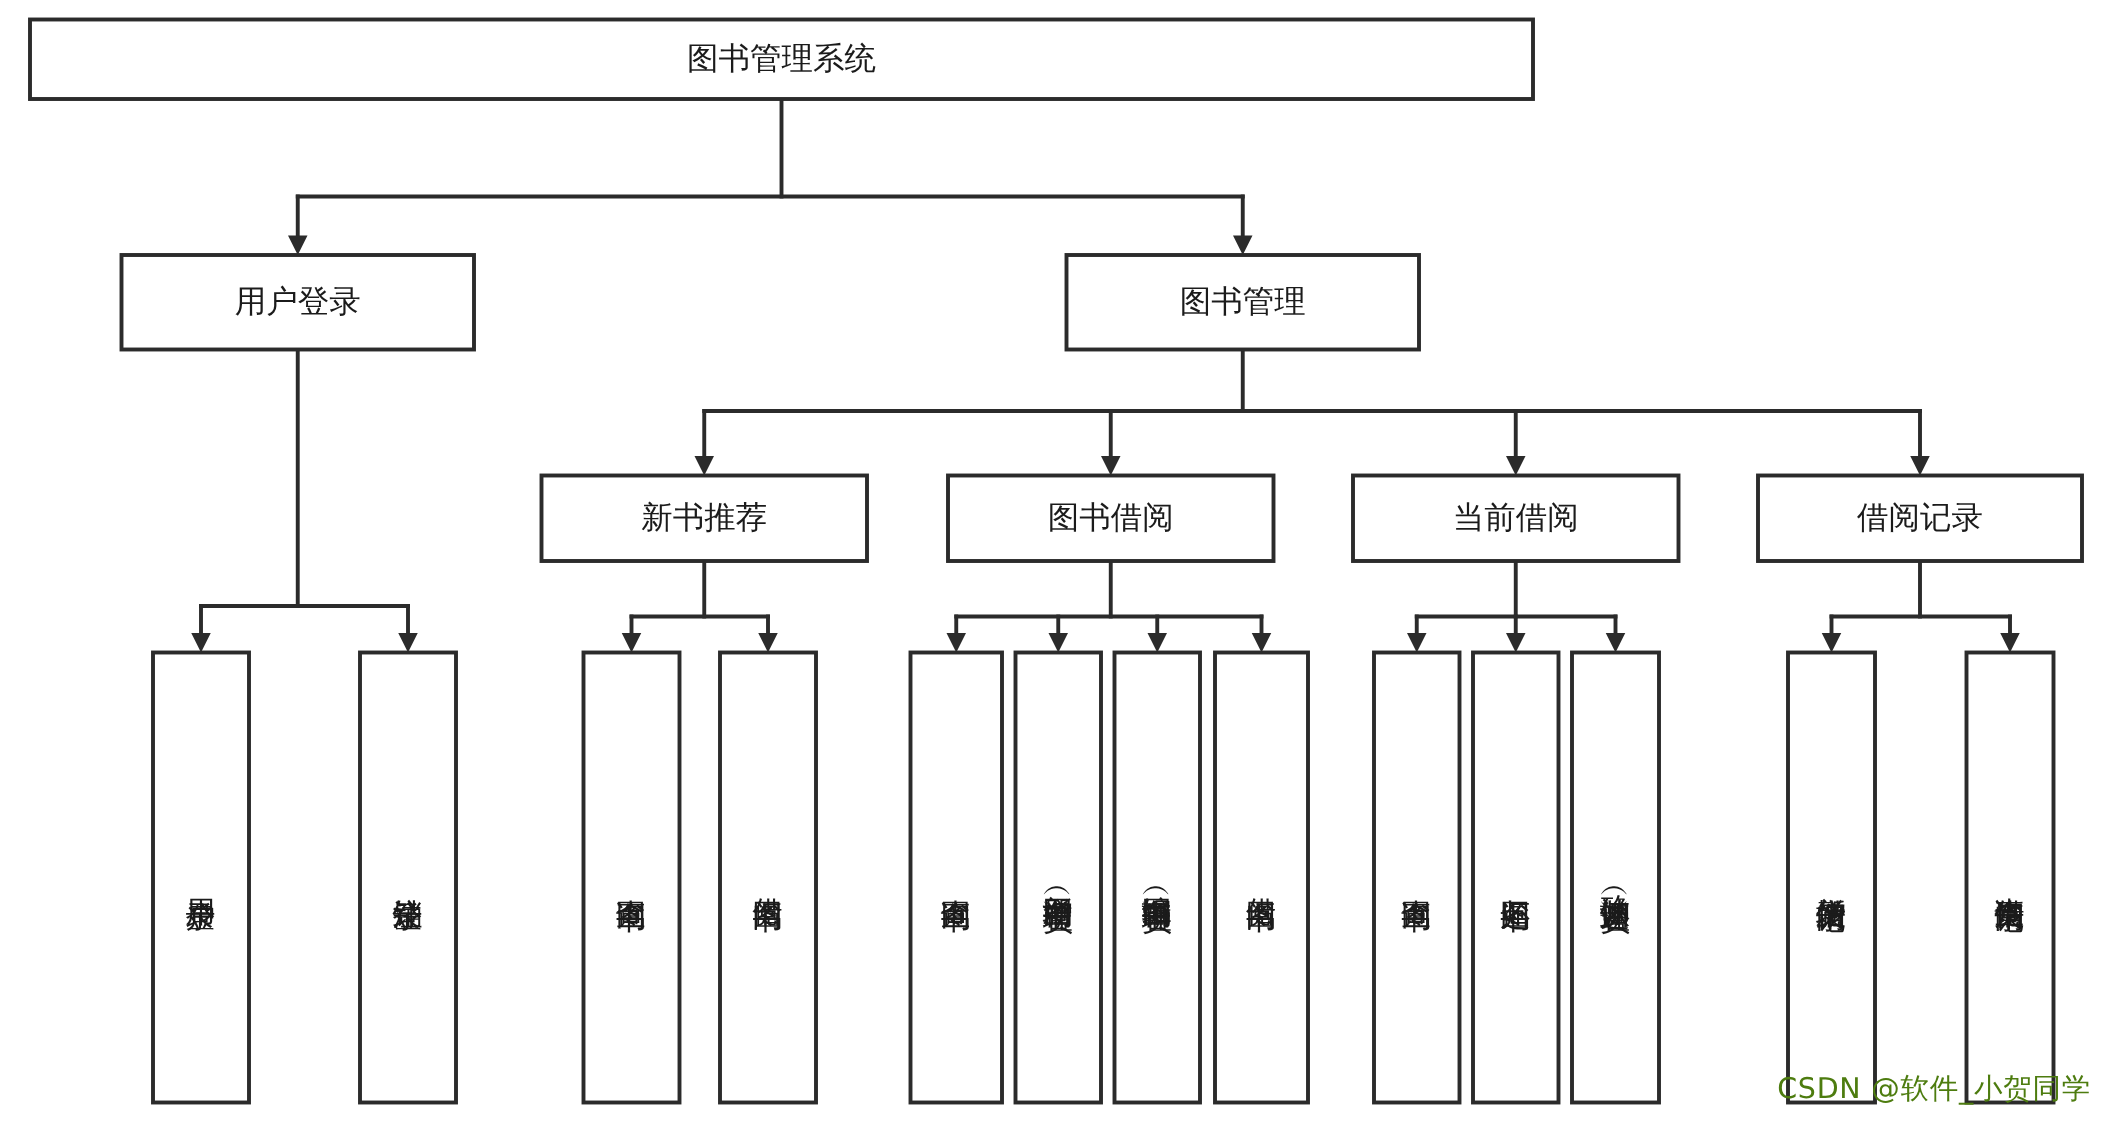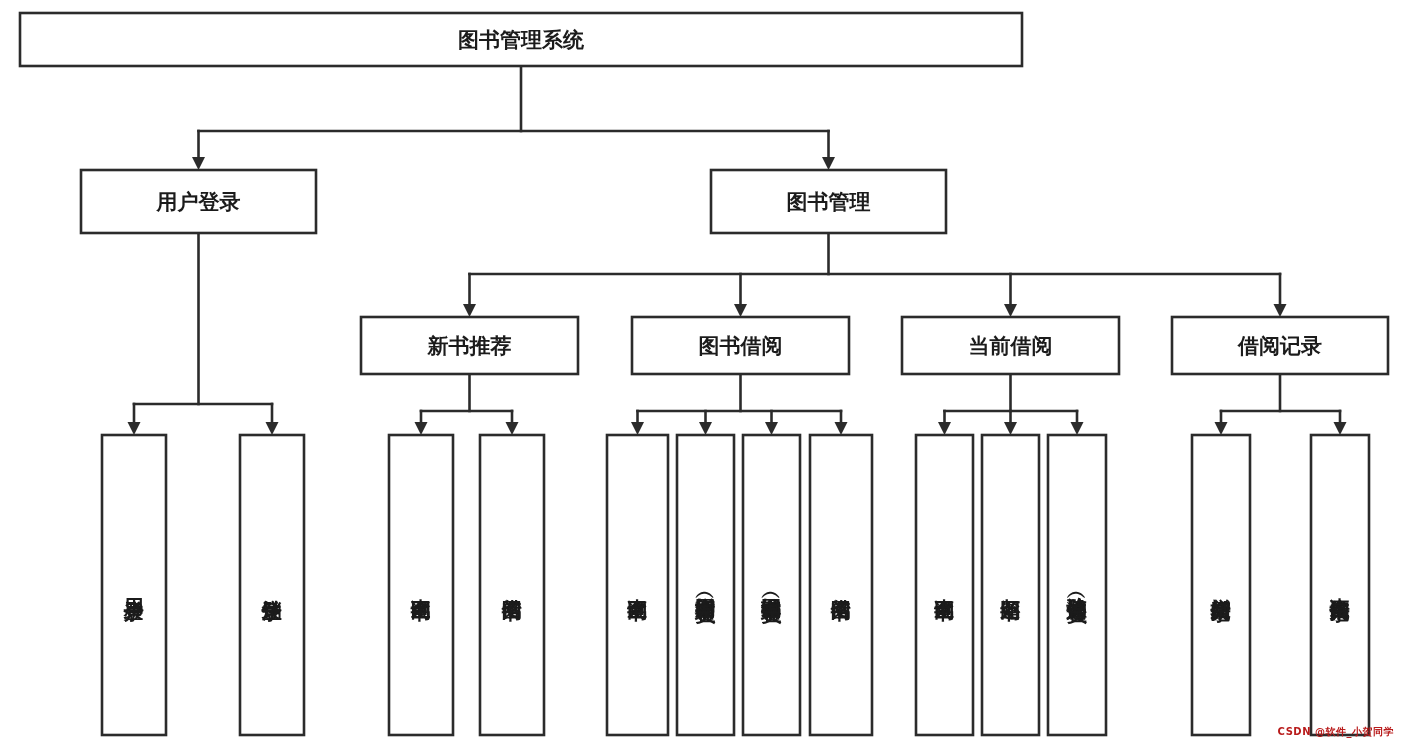--- a/index.html
+++ b/index.html
@@ -1,35 +1,35 @@
 <!DOCTYPE html>
 <html><head>
 <meta charset="utf-8">
 <style>
   html,body{margin:0;padding:0;background:#ffffff;}
   body{
     width:1405px;height:747px;
     font-family:"DejaVu Sans","Liberation Sans",sans-serif;
     overflow:hidden;position:relative;
   }
-  #diagram-root{position:relative;width:1402px;height:747px;font-weight:bold;}
+  #diagram-root{position:relative;width:1402px;height:747px;}
   svg#tree{position:absolute;left:0;top:0;width:1405px;height:747px;}
   .node-box{fill:#ffffff;stroke:#2b2b2b;stroke-width:2.6;}
   .connector{stroke:#2b2b2b;stroke-width:2.6;fill:none;stroke-linecap:square;}
   .arrow-head{fill:#2b2b2b;stroke:none;}
   .node-label{
     fill:#1b1b1b;
     font-family:"DejaVu Sans","Liberation Sans",sans-serif;
     text-anchor:middle;
     dominant-baseline:middle;
   }
   .label-h{font-size:21px;}
   .watermark{
     position:absolute;right:8px;bottom:8px;
-    color:#b91c1c;font-size:10px;letter-spacing:.5px;
+    color:#4d7c0f;font-size:19px;letter-spacing:.5px;
     font-family:"DejaVu Sans","Liberation Sans",sans-serif;
     white-space:nowrap;user-select:none;
   }
   .vtext-wrap{
     position:absolute;
     display:flex;align-items:center;justify-content:center;
     pointer-events:none;
   }
   .vtext{
     writing-mode:vertical-rl;

